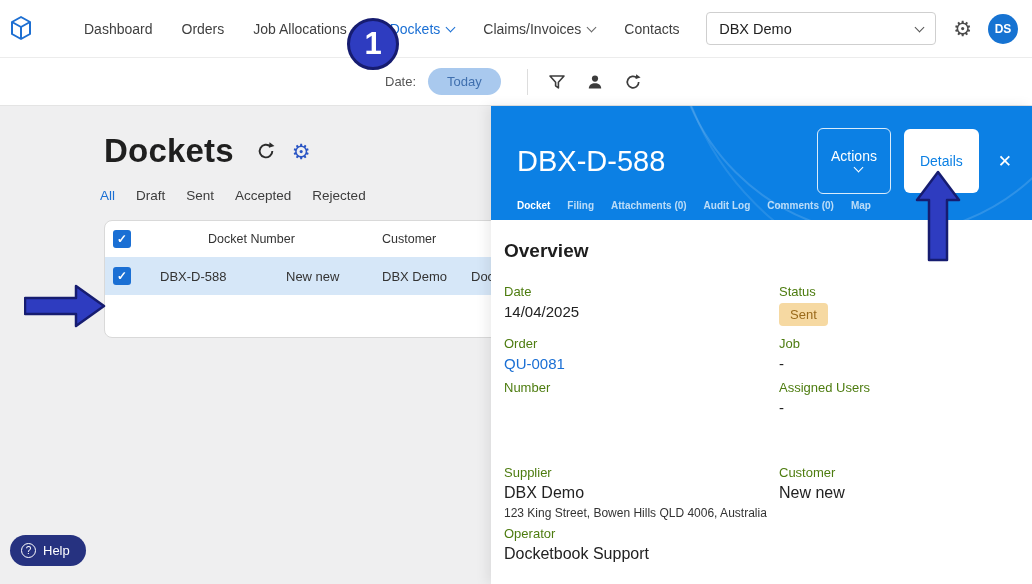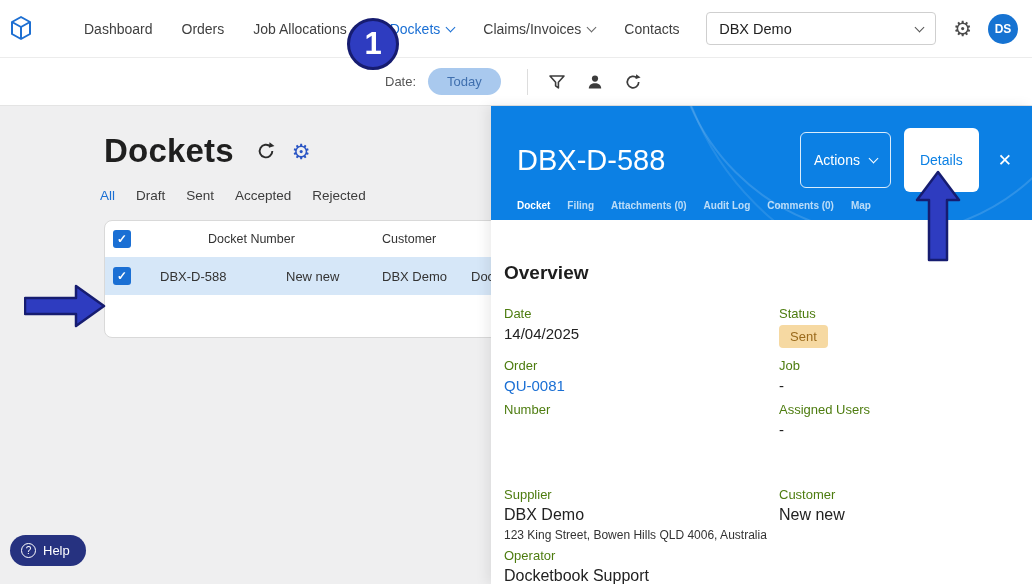--- a/index.html
+++ b/index.html
@@ -87,33 +87,33 @@
     background:#fff; z-index:10; overflow:hidden; box-shadow:-4px 0 12px rgba(0,0,0,0.08);
   }
   .panel-head { height:114px; background:#0c80e4; position:relative; overflow:hidden; }
   .deco { position:absolute; border-radius:50%; border:2px solid rgba(255,255,255,0.14); }
   .deco1 { width:430px; height:430px; right:-70px; top:-300px; }
   .deco2 { width:560px; height:560px; right:-200px; top:-380px; border-color:rgba(255,255,255,0.10); }
   .head-row { display:flex; align-items:center; padding:22px 20px 0 26px; position:relative; }
   .panel-title { font-size:29px; color:#fff; font-weight:500; }
   .actions-btn {
     margin-left:auto; border:1px solid rgba(255,255,255,0.85); border-radius:6px;
-    color:#fff; font-size:14px; padding:19px 13px; display:flex; align-items:center; cursor:pointer; background:transparent;
+    color:#fff; font-size:14px; padding:19px 13px; display:flex; align-items:center; cursor:pointer; background:transparent;flex-direction:column;
   }
   .actions-btn .chev { margin-left:10px; }
   .details-btn {
     margin-left:13px; background:#fff; color:#0c80e4; font-size:14px; font-weight:500;
     border:none; border-radius:6px; padding:24px 16px; cursor:pointer;
   }
   .close-x { margin-left:19px; color:#fff; font-size:17px; cursor:pointer; line-height:1; }
   .panel-tabs { position:absolute; bottom:9px; left:26px; display:flex; gap:17px; font-size:10px; }
   .panel-tab { color:rgba(255,255,255,0.72); cursor:pointer; white-space:nowrap;font-weight:bold; }
   .panel-tab.active { color:#fff; font-weight:600; }
 
-  .panel-body { padding:42px 26px 0 13px; }
+  .panel-body { padding:20px 26px 0 13px; }
   .overview-h { font-size:19px; font-weight:600; color:#1d1d1d; }
   .frow { display:flex; }
   .fcol-l { width:275px; }
   .fcol-r { flex:1; }
   .flabel { font-size:13px; color:#4d7c0f; }
   .fvalue { font-size:15px; color:#222; margin-top:4px; }
   .fvalue.big { font-size:16px; }
   .link { color:#1a6fd4; cursor:pointer; }
   .badge-sent {
     display:inline-block; margin-top:4px; background:#f6d9a2; color:#9a6a1b;

